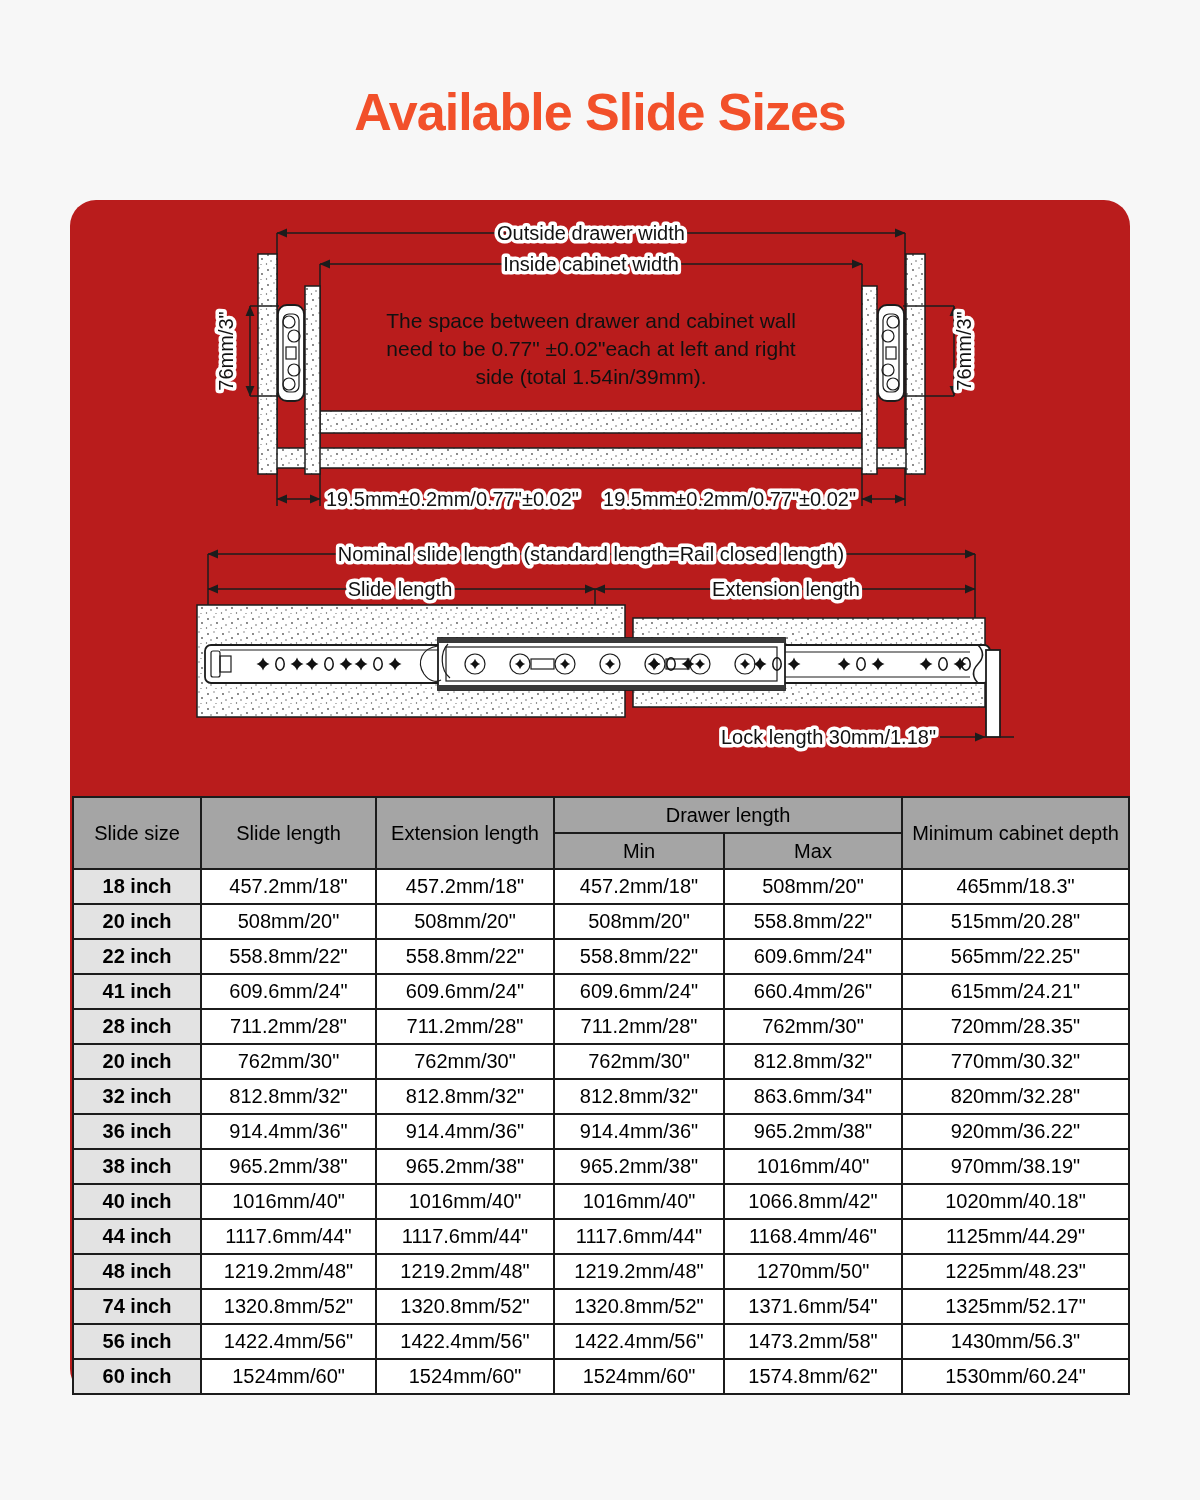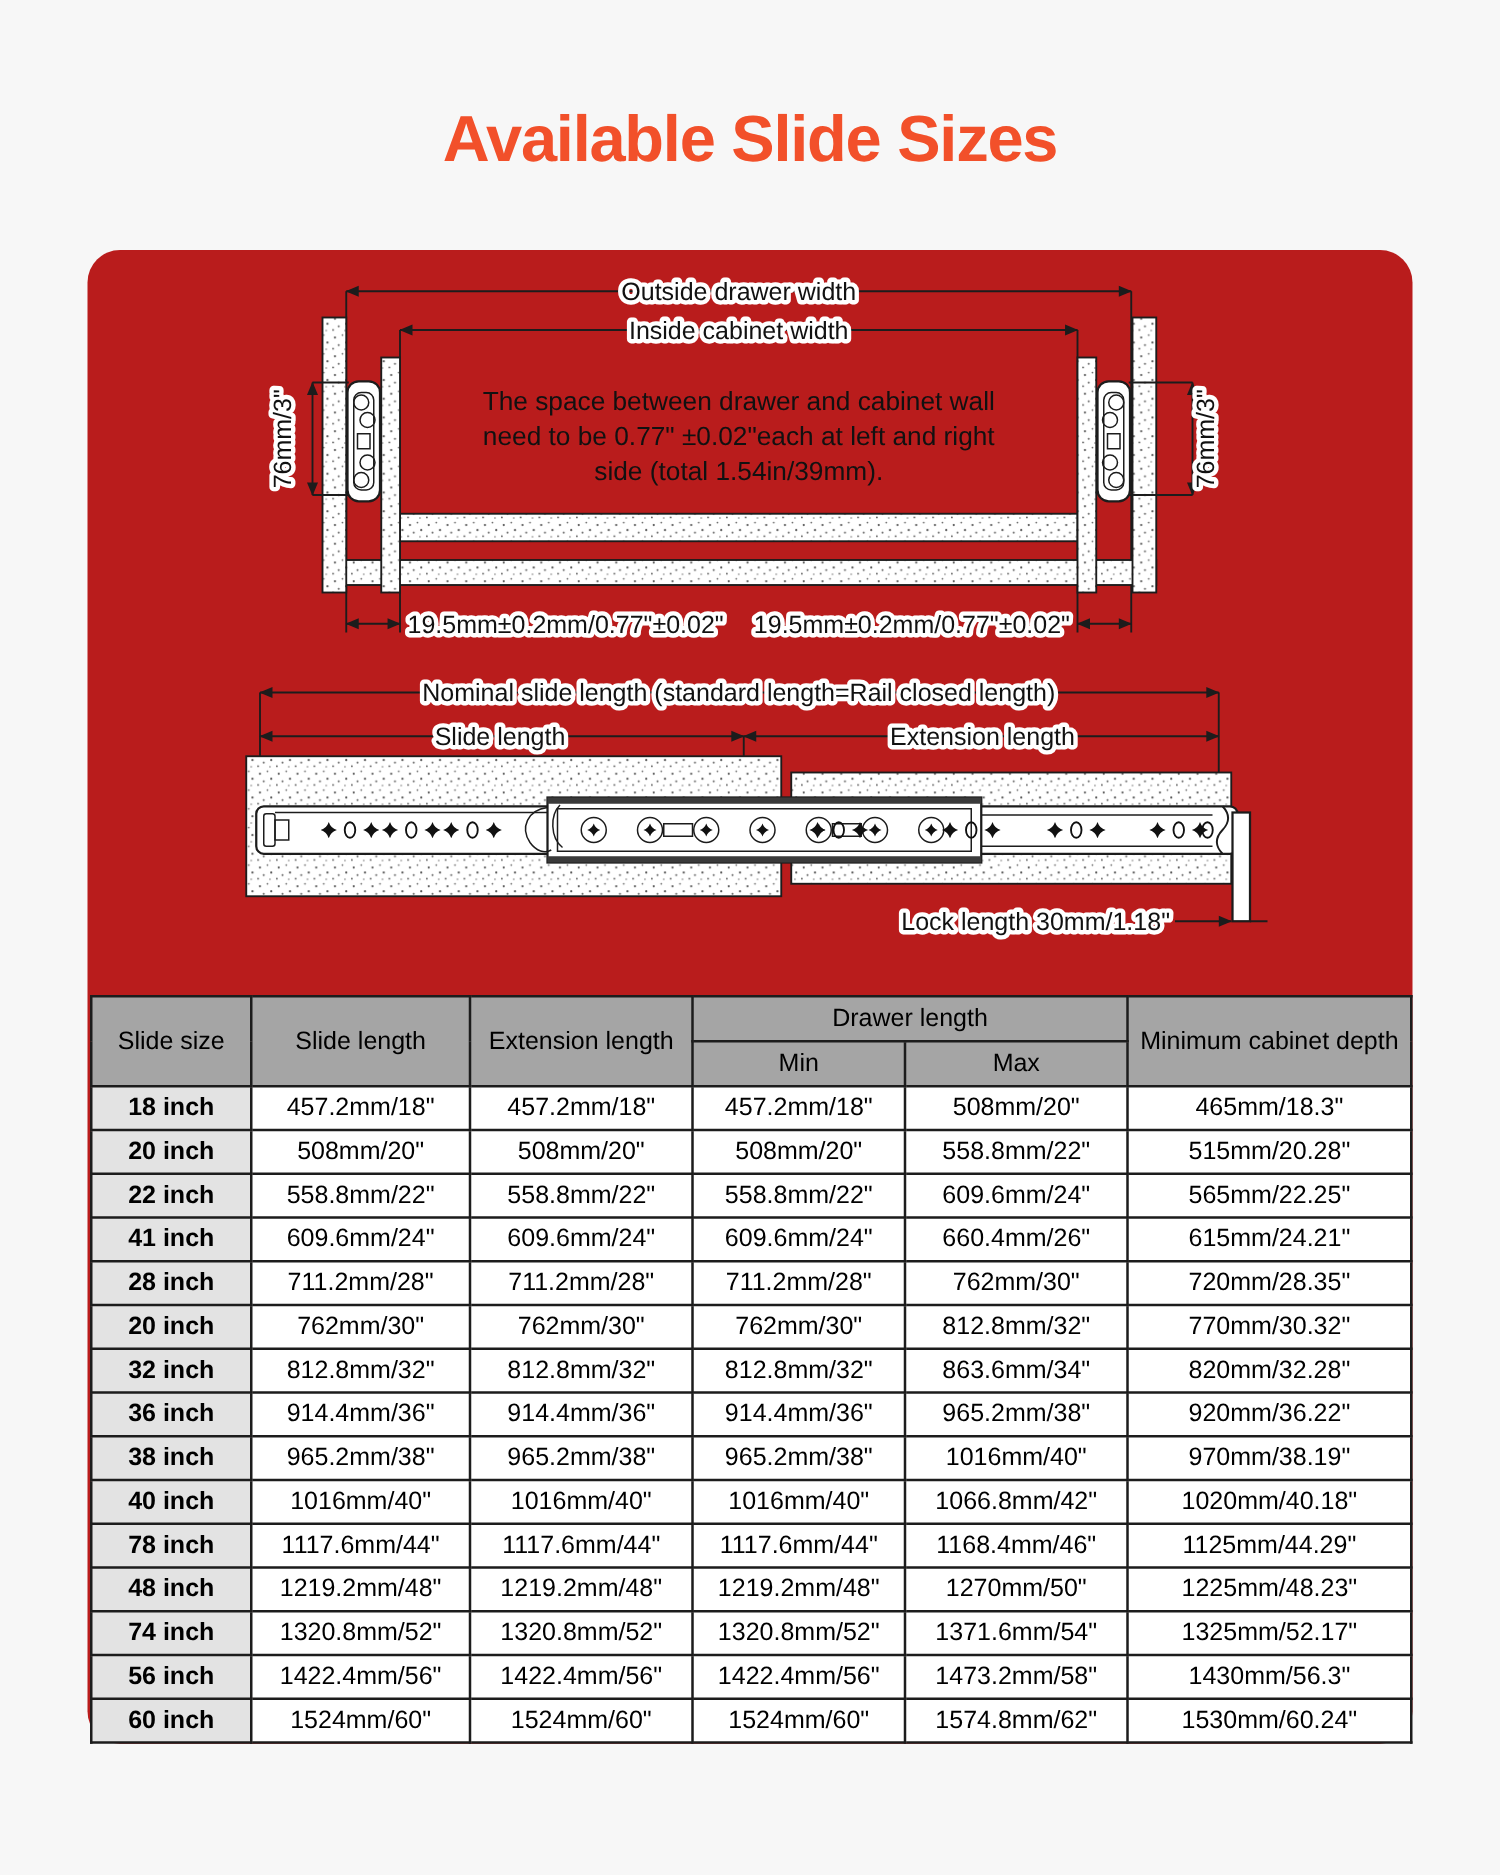--- a/index.html
+++ b/index.html
@@ -296,21 +296,21 @@
         </tr>
         <tr>
           <td class="rowhead">40 inch</td>
           <td>1016mm/40"</td>
           <td>1016mm/40"</td>
           <td>1016mm/40"</td>
           <td>1066.8mm/42"</td>
           <td>1020mm/40.18"</td>
         </tr>
         <tr>
-          <td class="rowhead">78 inch</td>
+          <td class="rowhead">44 inch</td>
           <td>1117.6mm/44"</td>
           <td>1117.6mm/44"</td>
           <td>1117.6mm/44"</td>
           <td>1168.4mm/46"</td>
           <td>1125mm/44.29"</td>
         </tr>
         <tr>
           <td class="rowhead">48 inch</td>
           <td>1219.2mm/48"</td>
           <td>1219.2mm/48"</td>

